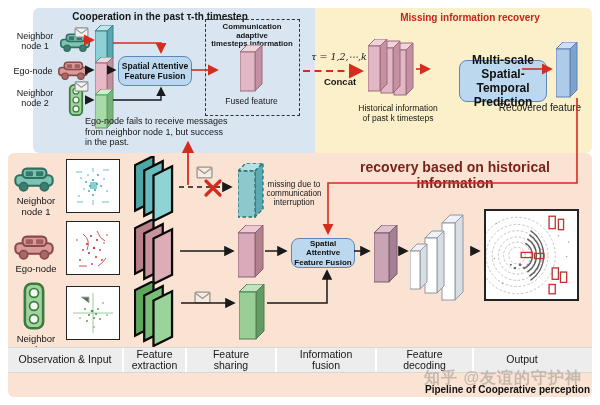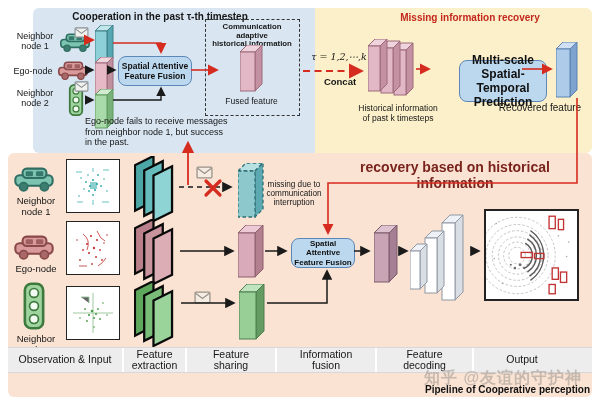--- a/index.html
+++ b/index.html
@@ -98,21 +98,21 @@
       <polygon points="12,6 18,0 18,33 12,39" fill="#79b279" stroke="#5e9b5e" stroke-width="1"></polygon>
       <rect x="0" y="6" width="12" height="33" fill="#a9daa9" stroke="#5e9b5e" stroke-width="1"></rect>
     </svg>
   </div>
 
   <div class="fbox pre" style="left:118px;top:56px;width:72px;height:28px;font-size:8.5px;">Spatial Attentive
 Feature Fusion</div>
 
   <div class="abs" style="left:205px;top:19px;width:93px;height:95px;border:1.3px dashed #333;"></div>
   <div class="lbl pre c" style="left:206px;top:23px;width:92px;font-size:7.8px;font-weight:600;">Communication adaptive
-historical information</div>
+timesteps information</div>
   <div class="abs" style="left:240px;top:45px;">
     <svg width="23" height="47" viewBox="0 0 23 47">
       <polygon points="0,7 7,0 22,0 15,7" fill="#f0d4dd" stroke="#9c6a7b" stroke-width="1"></polygon>
       <polygon points="15,7 22,0 22,39 15,46" fill="#c391a2" stroke="#9c6a7b" stroke-width="1"></polygon>
       <rect x="0" y="7" width="15" height="39" fill="#e3b8c6" stroke="#9c6a7b" stroke-width="1"></rect>
     </svg>
   </div>
   <div class="lbl pre c" style="left:205px;top:97px;width:93px;font-size:8.5px;">Fused feature</div>
 
   <div class="lbl pre" style="left:85px;top:116px;width:160px;font-size:9px;line-height:10.5px;">Ego-node fails to receive messages

